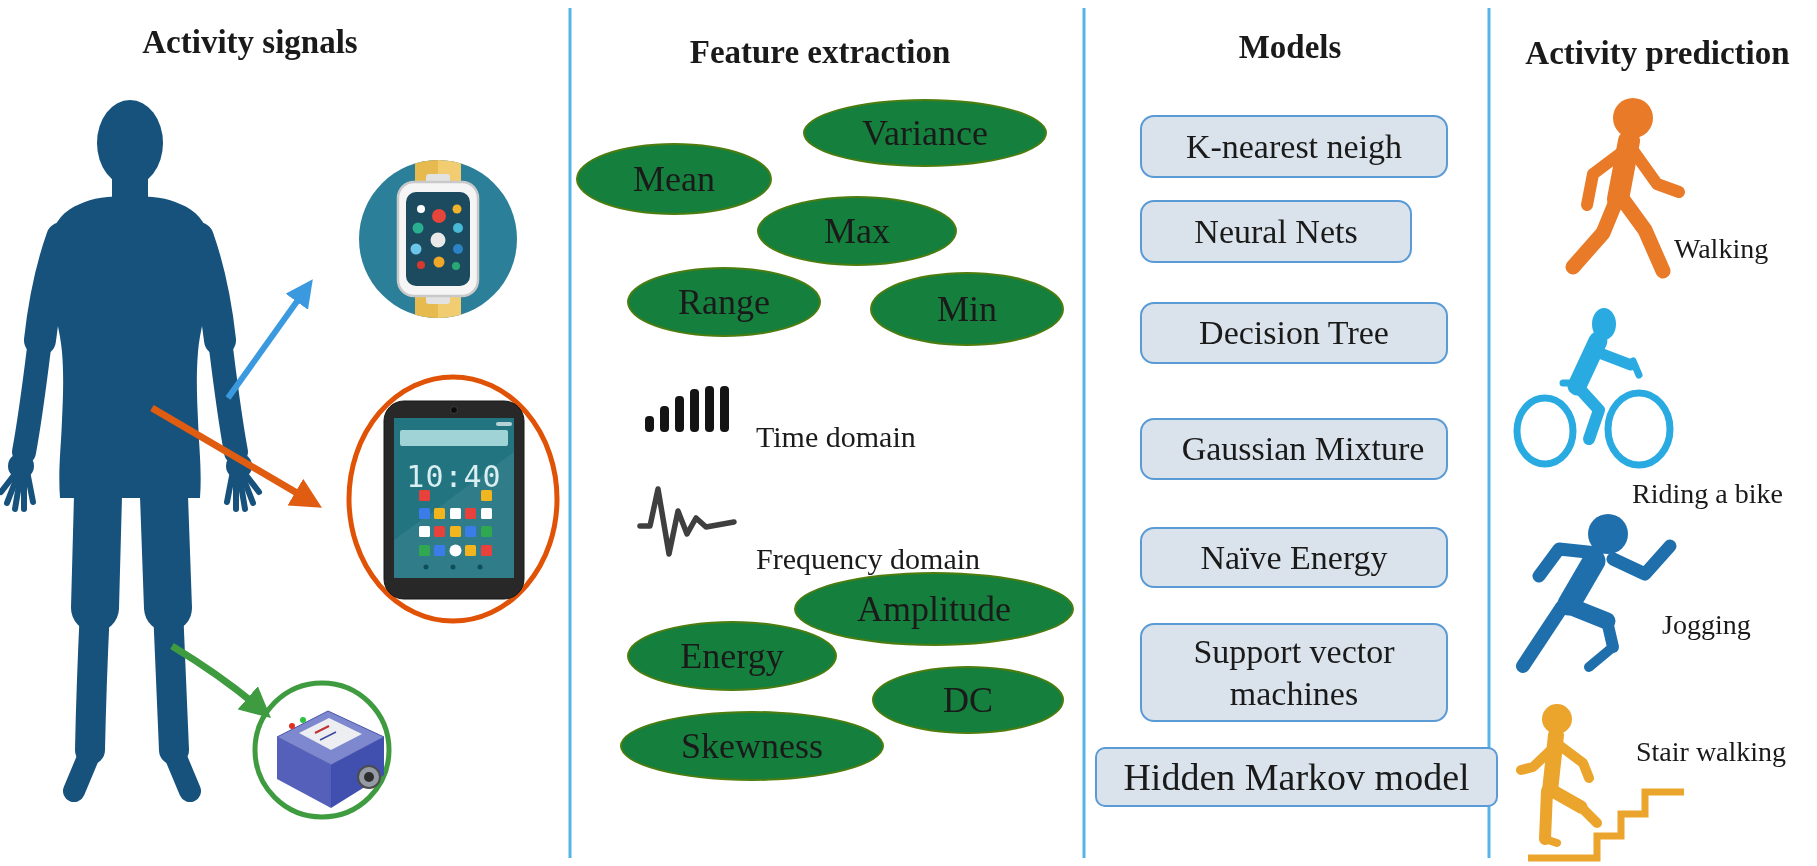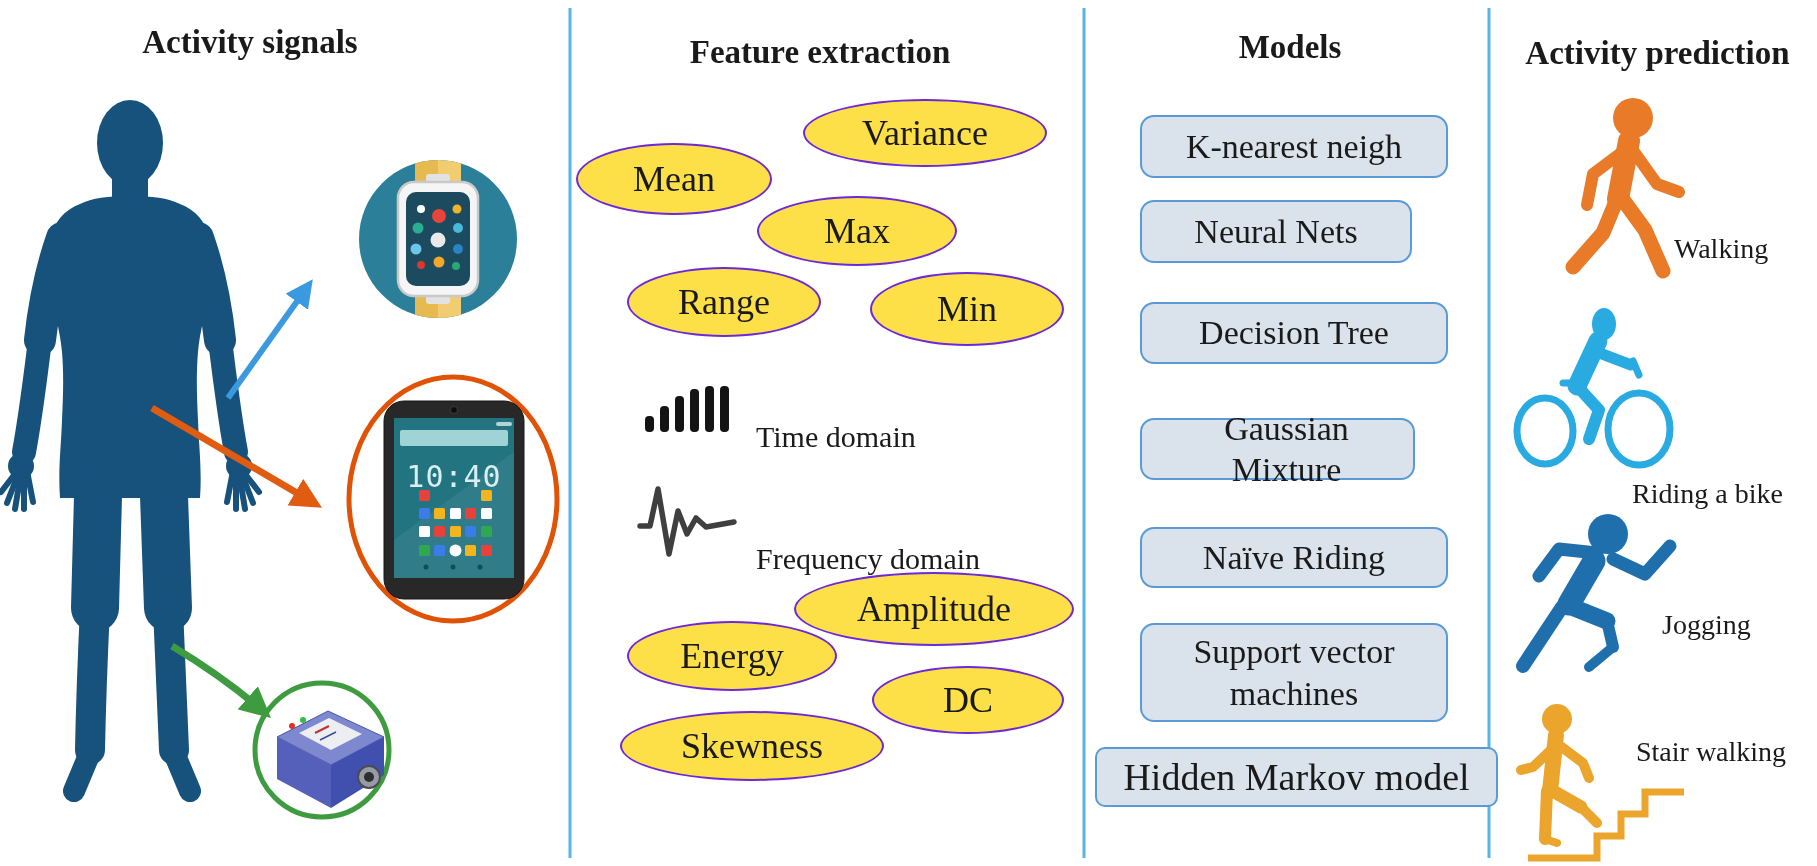--- a/index.html
+++ b/index.html
@@ -1,20 +1,20 @@
 <!DOCTYPE html>
 <html><head>
 <meta charset="utf-8">
 <style>
   html,body{margin:0;padding:0;background:#ffffff;}
   #figure{position:relative;width:1817px;height:866px;background:#ffffff;overflow:hidden;
           font-family:"Liberation Serif", serif;color:#1a1a1a;}
   #gfx{position:absolute;left:0;top:0;width:1817px;height:866px;}
   .col-title{position:absolute;font-weight:bold;font-size:33px;text-align:center;white-space:nowrap;}
-  .fe-ellipse{position:absolute;background:#fde047;border:2px solid #6d28d9;border-radius:50%;
+  .fe-ellipse{position:absolute;background:#15803d;border:2px solid #4d7c0f;border-radius:50%;
               display:flex;align-items:center;justify-content:center;font-size:36px;}
   .model-box{position:absolute;background:#dae3eb;border:2.5px solid #5b9bd5;border-radius:14px;
              display:flex;align-items:center;justify-content:center;font-size:34px;
              text-align:center;line-height:1.22;padding:0 10px;box-sizing:border-box;margin-top:15px;}
   .model-box.wide{font-size:38px;border-radius:10px;}
   .domain-label{position:absolute;font-size:30px;white-space:nowrap;margin-top:36px;}
   .activity-label{position:absolute;font-size:28px;white-space:nowrap;}
 </style>
 </head>
 <body>
@@ -227,22 +227,22 @@
   <div class="fe-ellipse" style="left:627px;top:621px;width:206px;height:66px;">Energy</div>
   <div class="fe-ellipse" style="left:872px;top:666px;width:188px;height:64px;">DC</div>
   <div class="fe-ellipse" style="left:620px;top:711px;width:260px;height:66px;">Skewness</div>
 
   <div class="domain-label" style="left:756px;top:384px;">Time domain</div>
   <div class="domain-label" style="left:756px;top:506px;">Frequency domain</div>
 
   <div class="model-box" style="left:1140px;top:100px;width:308px;height:63px;">K-nearest neigh</div>
   <div class="model-box" style="left:1140px;top:185px;width:272px;height:63px;">Neural Nets</div>
   <div class="model-box" style="left:1140px;top:287px;width:308px;height:62px;">Decision Tree</div>
-  <div class="model-box" style="left:1140px;top:403px;width:275px;height:62px;padding-left:28px;">Gaussian Mixture</div>
-  <div class="model-box" style="left:1140px;top:512px;width:308px;height:61px;">Naïve Riding</div>
+  <div class="model-box" style="left:1140px;top:403px;width:308px;height:62px;padding-left:28px;">Gaussian Mixture</div>
+  <div class="model-box" style="left:1140px;top:512px;width:308px;height:61px;">Naïve Energy</div>
   <div class="model-box" style="left:1140px;top:608px;width:308px;height:99px;">Support vector machines</div>
   <div class="model-box wide" style="left:1095px;top:732px;width:403px;height:60px;">Hidden Markov model</div>
 
   <div class="activity-label" style="left:1674px;top:233px;">Walking</div>
   <div class="activity-label" style="left:1632px;top:478px;">Riding a bike</div>
   <div class="activity-label" style="left:1662px;top:609px;">Jogging</div>
   <div class="activity-label" style="left:1636px;top:736px;">Stair walking</div>
 
 </div>
 

